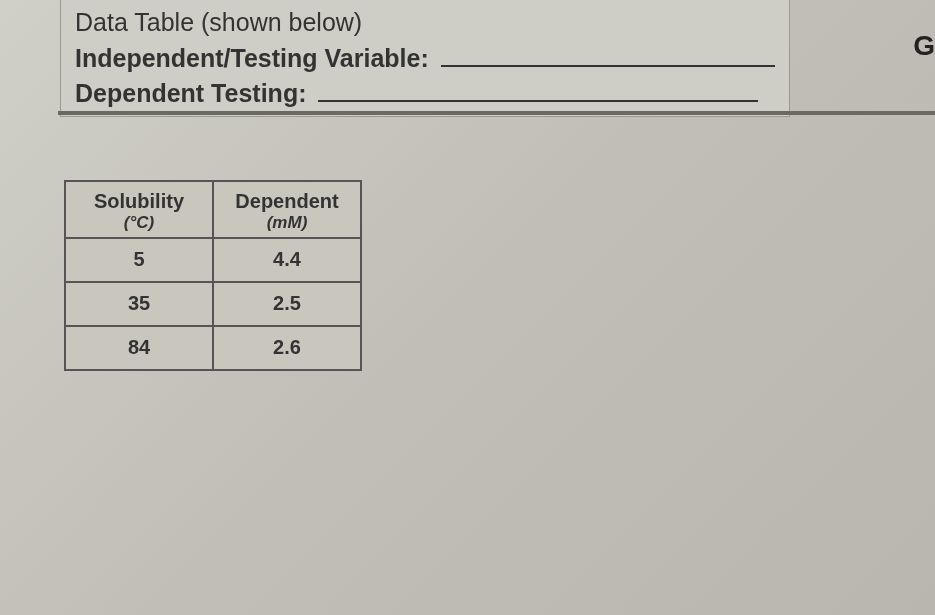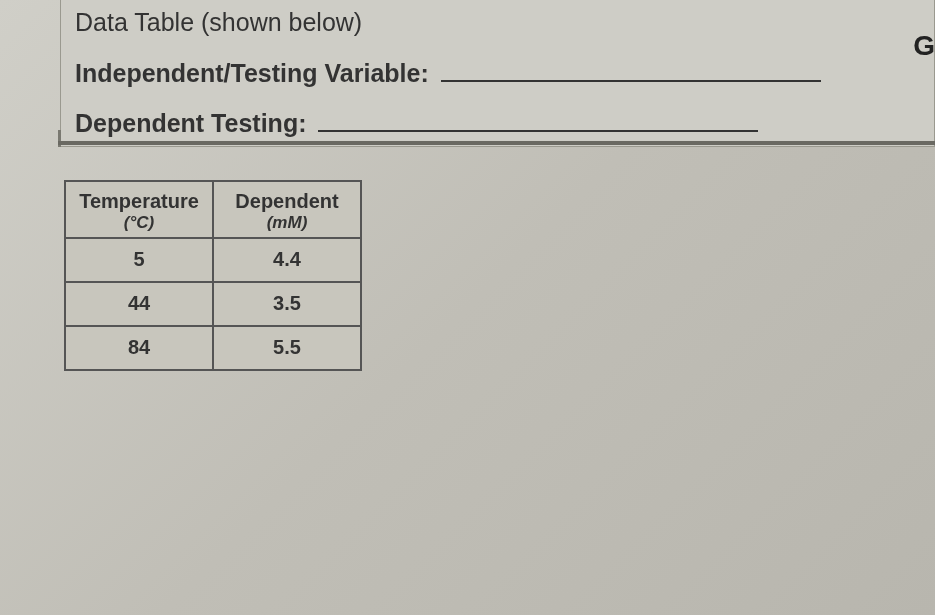--- a/index.html
+++ b/index.html
@@ -23,36 +23,36 @@
     .page {
       position: relative;
       padding: 0;
     }
     .header-box {
       background: #cecdc6;
       border: 1px solid #9a998f;
       border-top: none;
       margin: 0 0 0 60px;
       padding: 8px 14px 8px 14px;
-      width: 875px;
+      width: 730px;
     }
     .header-title {
       font-size: 25px;
       font-weight: 400;
       color: #333;
       margin-bottom: 2px;
     }
     .var-row {
       font-size: 25px;
       font-weight: bold;
       color: #333;
       display: flex;
       align-items: baseline;
       gap: 8px;
-      margin-top: 17px;
+      margin-top: 2px;
     }
     .var-label {
       white-space: nowrap;
     }
     .underline {
       flex: 1;
       border-bottom: 2px solid #333;
       height: 1.1em;
       margin-left: 4px;
       min-width: 0;
@@ -140,40 +140,40 @@
 
   <div class="cut-letter">G</div>
 
   <div class="left-border"></div>
 
   <div class="table-area">
     <table class="data-table">
       <thead>
         <tr>
           <th>
-            <span>Temperature</span>
+            <span>Solubility</span>
             <span class="sub">(°C)</span>
           </th>
           <th>
             <span>Dependent</span>
             <span class="sub">(mM)</span>
           </th>
         </tr>
       </thead>
       <tbody>
         <tr>
           <td>5</td>
           <td>4.4</td>
         </tr>
         <tr>
-          <td>44</td>
-          <td>3.5</td>
+          <td>35</td>
+          <td>2.5</td>
         </tr>
         <tr>
           <td>84</td>
-          <td>5.5</td>
+          <td>2.6</td>
         </tr>
       </tbody>
     </table>
   </div>
 
   <div class="bottom-border"></div>
 </div>
 
 </body></html>

